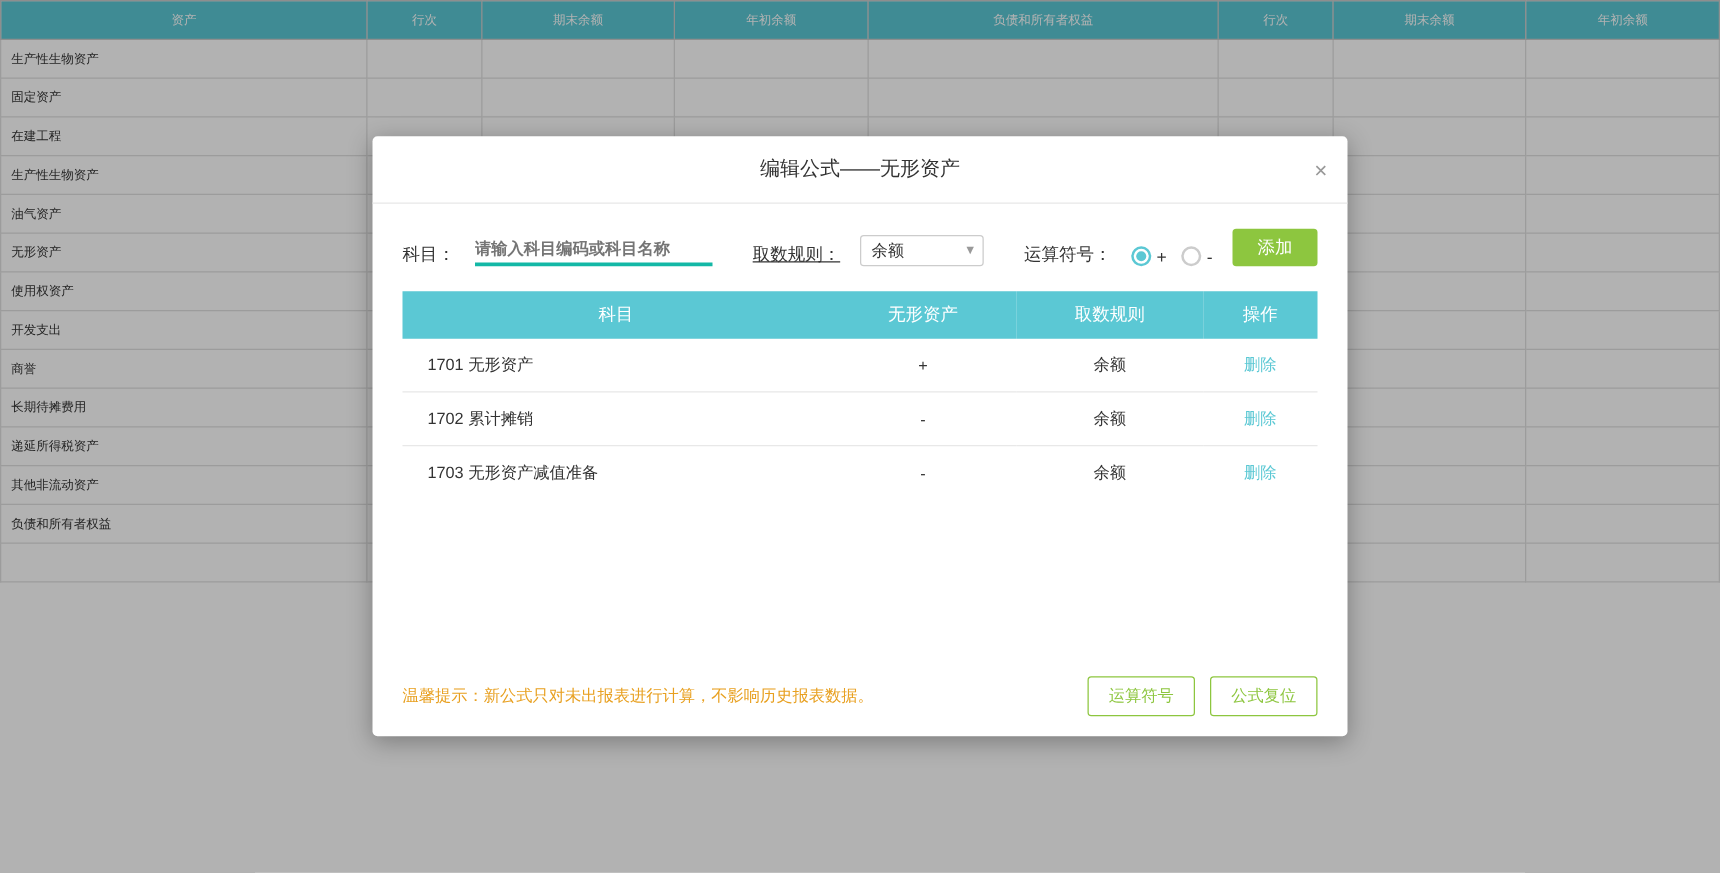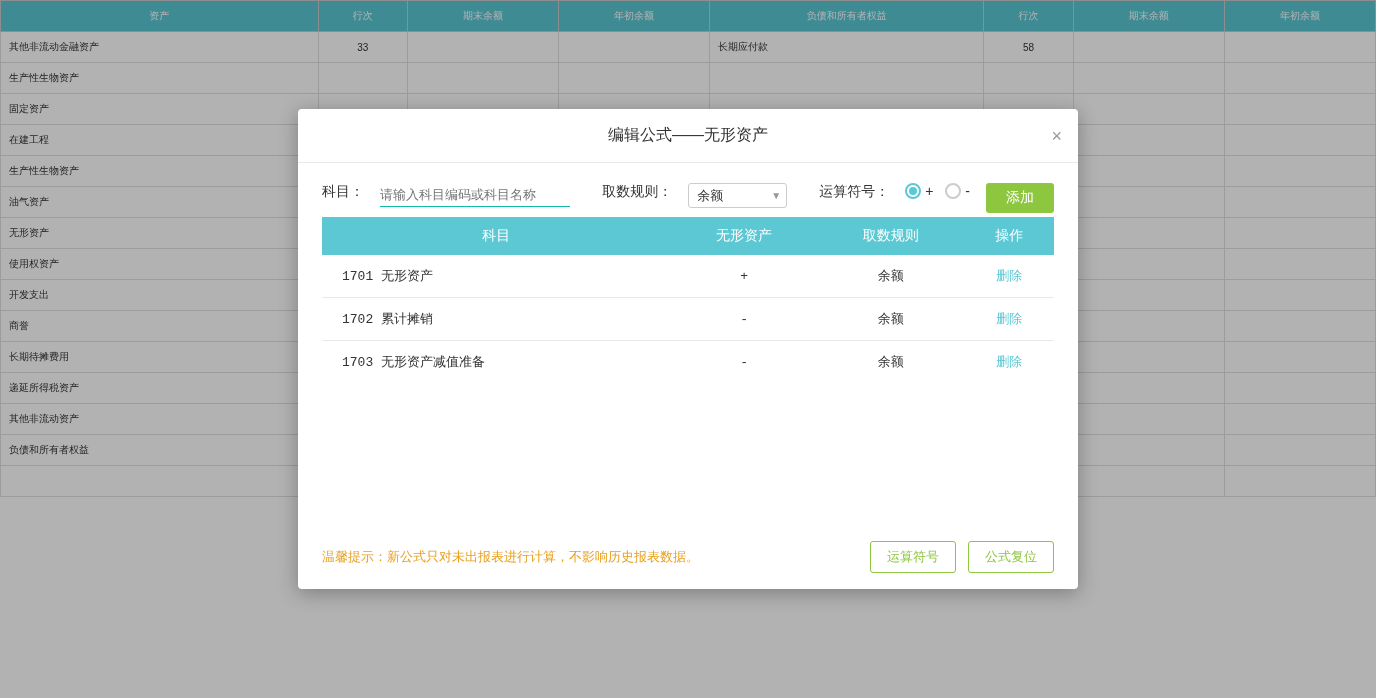--- a/index.html
+++ b/index.html
@@ -103,40 +103,41 @@
     }
 
     .modal-body {
       padding: 20px 24px;
       flex: 1;
     }
 
     
     .form-row {
       display: flex;
-      align-items: flex-start;
-      margin-bottom: 4px;
+      align-items: flex-end;
+      margin-bottom: 20px;
       gap: 16px;
     }
 
     .form-label {
       color: #333;
       white-space: nowrap;
       font-size: 14px;
     }
 
     .form-input {
       border: none;
-      border-bottom: 1px solid #14b8a6;
+      border-bottom: 3px solid #14b8a6;
       outline: none;
       padding: 4px 0;
       width: 200px;
       font-size: 13px;
       color: #999;
       background: transparent;
+      font-weight: bold;
     }
 
     .select-wrapper {
       position: relative;
       display: inline-flex;
       align-items: center;
     }
 
     .form-select {
       border: 1px solid #ccc;
@@ -214,21 +215,20 @@
       cursor: pointer;
       margin-left: auto;
       white-space: nowrap;
     }
 
     
     .data-table {
       width: 100%;
       border-collapse: collapse;
       margin-top: 4px;
-      font-family: Liberation Mono, monospace;
     }
 
     .data-table thead tr {
       background: #5bc8d4;
     }
 
     .data-table thead th {
       color: #fff;
       padding: 10px 8px;
       text-align: center;
@@ -305,30 +305,20 @@
         <th>期末余额</th>
         <th>年初余额</th>
         <th>负债和所有者权益</th>
         <th>行次</th>
         <th>期末余额</th>
         <th>年初余额</th>
       </tr>
     </thead>
     <tbody>
       <tr>
-        <td class="left-text">其他非流动金融资产</td>
-        <td>33</td>
-        <td></td>
-        <td></td>
-        <td class="left-text">长期应付款</td>
-        <td>58</td>
-        <td></td>
-        <td></td>
-      </tr>
-      <tr>
         <td class="left-text">生产性生物资产</td>
         <td></td>
         <td></td>
         <td></td>
         <td></td>
         <td></td>
         <td></td>
         <td></td>
       </tr>
       <tr>
@@ -472,21 +462,21 @@
       <span class="modal-title">编辑公式——无形资产</span>
       <button class="modal-close">×</button>
     </div>
 
     <div class="modal-body">
 
       <div class="form-row">
         <span class="form-label">科目：</span>
         <input class="form-input" type="text" placeholder="请输入科目编码或科目名称" style="">
 
-        <span class="form-label" style="margin-left:16px;">取数规则：</span>
+        <span class="form-label" style="margin-left:16px;text-decoration:underline;">取数规则：</span>
         <div class="select-wrapper">
           <select class="form-select">
             <option>余额</option>
             <option>借方发生额</option>
             <option>贷方发生额</option>
             <option>期初余额</option>
           </select>
           <span class="select-arrow">▼</span>
         </div>
 

